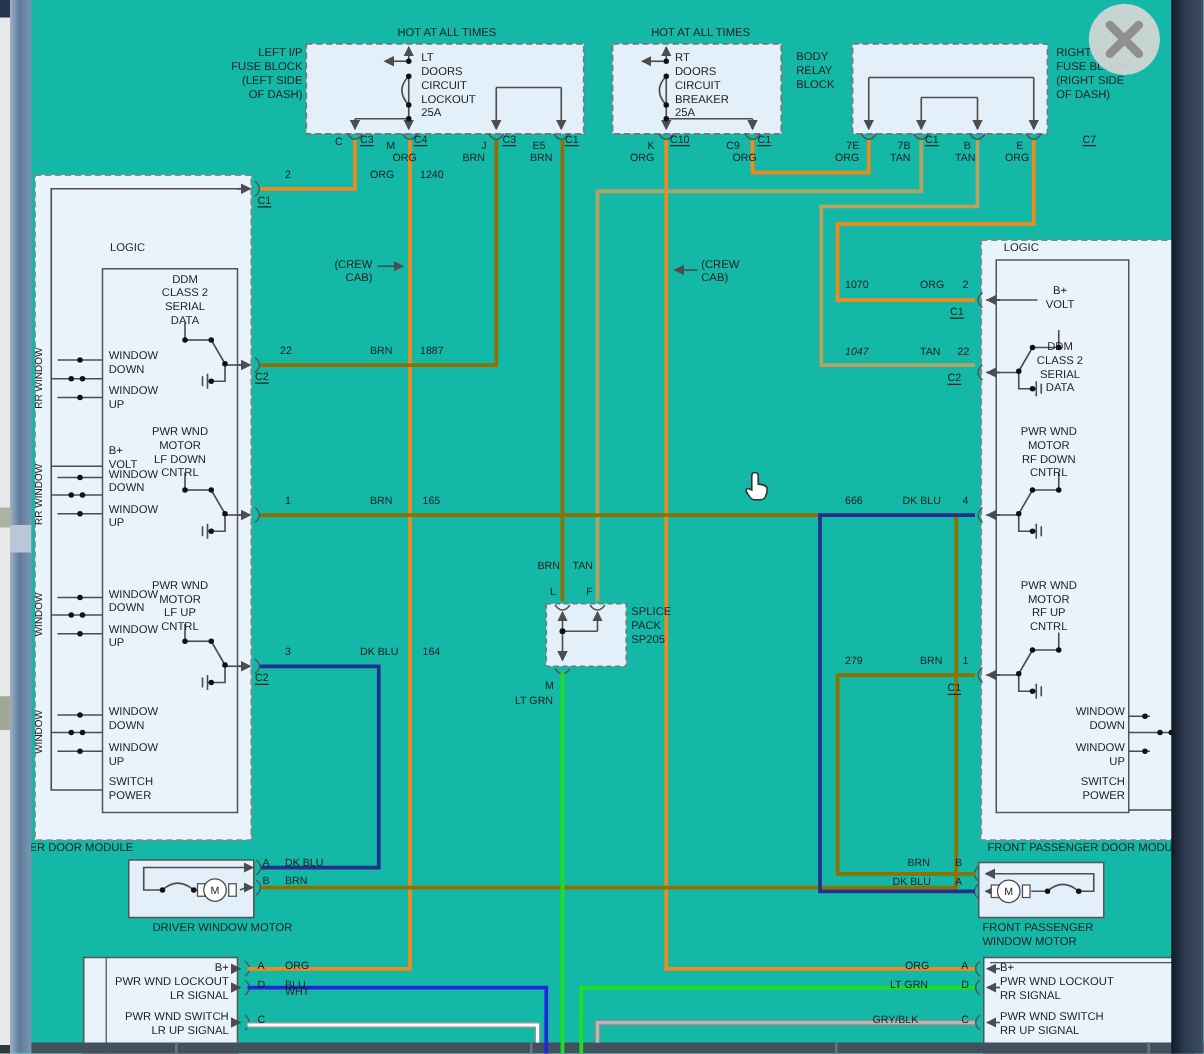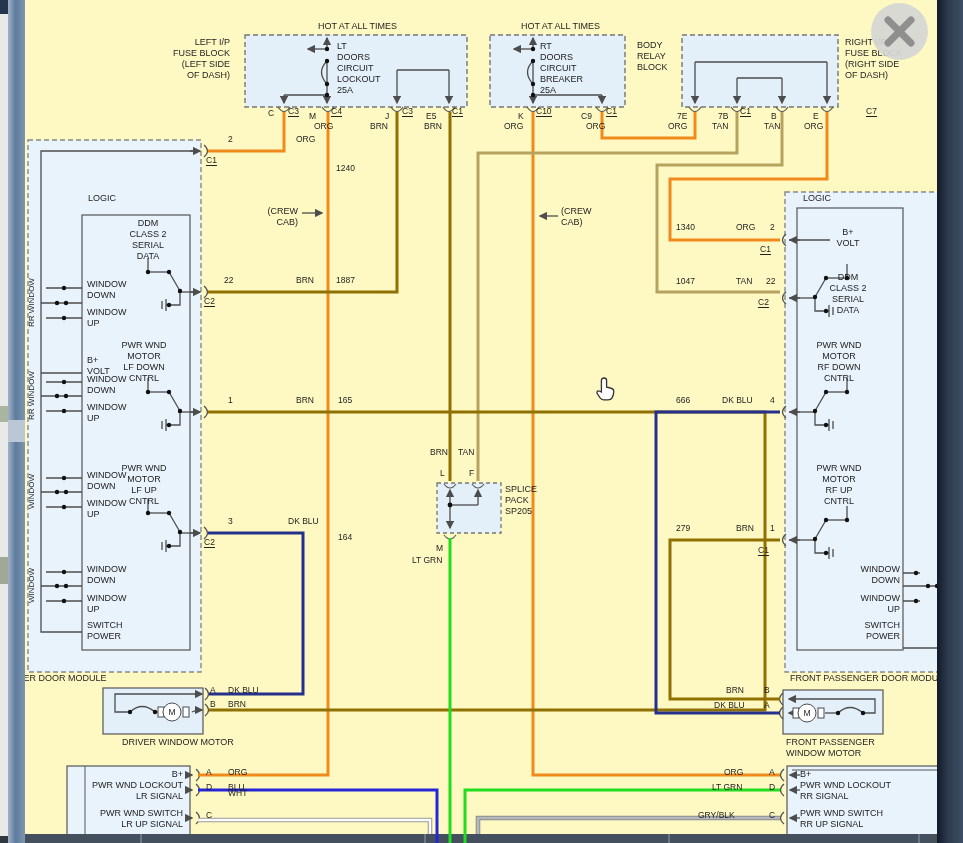--- a/index.html
+++ b/index.html
@@ -1,17 +1,17 @@
 <!DOCTYPE html>
 <html style="--org: #F08A1D; --brn: #8F7000; --tan: #B5A35F; --dkblu: #252F8C; --blu: #2626D9; --ltgrn: #1FDE1F; --wht: #FCFCFC; --gry: #B5B8BB; --line: #4d4d4d; --blockfill: #E3EFF9; --modulefill: #E9F3FB; --bar: #44505E;"><head>
 <meta charset="utf-8">
 <style>
   html,body{margin:0;padding:0;background:#fff;}
   #stage{position:relative;width:963px;height:843px;overflow:hidden;
-         font-family:"Liberation Sans",sans-serif;background:#fef9c3;}
+         font-family:"Liberation Sans",sans-serif;background:#14b8a6;}
   svg{position:absolute;left:0;top:0;}
   .lbl{position:absolute;font-size:9px;line-height:11px;color:#1d1d1d;
        white-space:pre-line;z-index:3;}
   .ctr{text-align:center;}
   .rt{text-align:right;}
   .sm{font-size:8.5px;line-height:10px;}
   .u{border-bottom:1px solid #222;display:inline-block;line-height:9px;}
   .rot{position:absolute;font-size:8px;color:#1d1d1d;z-index:3;
        transform:rotate(-90deg);transform-origin:center;width:70px;text-align:center;}
   #leftstrip{position:absolute;left:0;top:0;width:8px;height:843px;background:#e9e9e9;z-index:5;}
@@ -319,21 +319,21 @@
     <path stroke="#9a9a9a" stroke-width="4.6" d="M198,820 H430 V834"></path>
     <path stroke="var(--wht)" stroke-width="2.4" d="M198,820 H430 V834"></path>
     <path stroke="var(--ltgrn)" d="M780,790 H465 V843"></path>
     <path stroke="#8d8d8d" stroke-width="4.6" d="M780,818 H478 V834"></path>
     <path stroke="var(--gry)" stroke-width="2.6" d="M780,818 H478 V834"></path>
   </g>
 </svg>
 
 <div class="lbl ctr" style="left:295px;top:21px;width:125px;">HOT AT ALL TIMES</div>
 <div class="lbl ctr" style="left:498px;top:21px;width:125px;">HOT AT ALL TIMES</div>
-<div class="lbl rt" style="left:138px;top:37px;width:92px;">LEFT I/P
+<div class="lbl rt" style="left:150px;top:37px;width:92px;">LEFT I/P
 FUSE BLOCK
 (LEFT SIDE
 OF DASH)</div>
 <div class="lbl" style="left:337px;top:41px;width:70px;">LT
 DOORS
 CIRCUIT
 LOCKOUT
 25A</div>
 <div class="lbl" style="left:540px;top:41px;width:70px;">RT
 DOORS
@@ -416,32 +416,32 @@
 <div class="lbl" style="left:87px;top:620px;">SWITCH
 POWER</div>
 <div class="lbl" style="left:2px;top:673px;z-index:3;">DRIVER DOOR MODULE</div>
 <div class="rot" style="left:-4px;top:298px;">RR WINDOW</div>
 <div class="rot" style="left:-4px;top:391px;">RR WINDOW</div>
 <div class="rot" style="left:-4px;top:487px;">WINDOW</div>
 <div class="rot" style="left:-4px;top:581px;">WINDOW</div>
 
 <div class="lbl sm" style="left:228px;top:134px;">2</div>
 <div class="lbl sm" style="left:296px;top:134px;">ORG</div>
-<div class="lbl sm" style="left:336px;top:134px;margin-top:29px;">1240</div>
+<div class="lbl sm" style="left:336px;top:134px;">1240</div>
 <div class="lbl sm" style="left:206px;top:155px;"><span class="u">C1</span></div>
 <div class="lbl sm" style="left:224px;top:275px;">22</div>
 <div class="lbl sm" style="left:296px;top:275px;">BRN</div>
 <div class="lbl sm" style="left:336px;top:275px;">1887</div>
 <div class="lbl sm" style="left:204px;top:296px;"><span class="u">C2</span></div>
 <div class="lbl sm" style="left:228px;top:395px;">1</div>
 <div class="lbl sm" style="left:296px;top:395px;">BRN</div>
 <div class="lbl sm" style="left:338px;top:395px;">165</div>
 <div class="lbl sm" style="left:228px;top:516px;">3</div>
 <div class="lbl sm" style="left:288px;top:516px;">DK BLU</div>
-<div class="lbl sm" style="left:338px;top:516px;margin-top:16px;">164</div>
+<div class="lbl sm" style="left:338px;top:516px;">164</div>
 <div class="lbl sm" style="left:204px;top:537px;"><span class="u">C2</span></div>
 
 <div class="lbl" style="left:803px;top:193px;">LOGIC</div>
 <div class="lbl ctr" style="left:830px;top:227px;width:36px;">B+
 VOLT</div>
 <div class="lbl ctr" style="left:818px;top:272px;width:60px;">DDM
 CLASS 2
 SERIAL
 DATA</div>
 <div class="lbl ctr" style="left:808px;top:340px;width:62px;">PWR WND
@@ -453,25 +453,25 @@
 RF UP
 CNTRL</div>
 <div class="lbl rt" style="left:845px;top:564px;width:55px;">WINDOW
 DOWN</div>
 <div class="lbl rt" style="left:845px;top:593px;width:55px;">WINDOW
 UP</div>
 <div class="lbl rt" style="left:845px;top:620px;width:55px;">SWITCH
 POWER</div>
 <div class="lbl" style="left:790px;top:673px;">FRONT PASSENGER DOOR MODULE</div>
 
-<div class="lbl sm" style="left:676px;top:222px;">1340</div>
+<div class="lbl sm" style="left:676px;top:222px;">1070</div>
 <div class="lbl sm" style="left:736px;top:222px;">ORG</div>
 <div class="lbl sm" style="left:770px;top:222px;">2</div>
 <div class="lbl sm" style="left:760px;top:244px;"><span class="u">C1</span></div>
-<div class="lbl sm" style="left:676px;top:276px;">1047</div>
+<div class="lbl sm" style="left:676px;top:276px;font-style:italic;">1047</div>
 <div class="lbl sm" style="left:736px;top:276px;">TAN</div>
 <div class="lbl sm" style="left:766px;top:276px;">22</div>
 <div class="lbl sm" style="left:758px;top:297px;"><span class="u">C2</span></div>
 <div class="lbl sm" style="left:676px;top:395px;">666</div>
 <div class="lbl sm" style="left:722px;top:395px;">DK BLU</div>
 <div class="lbl sm" style="left:770px;top:395px;">4</div>
 <div class="lbl sm" style="left:676px;top:523px;">279</div>
 <div class="lbl sm" style="left:736px;top:523px;">BRN</div>
 <div class="lbl sm" style="left:770px;top:523px;">1</div>
 <div class="lbl sm" style="left:758px;top:545px;"><span class="u">C1</span></div>

